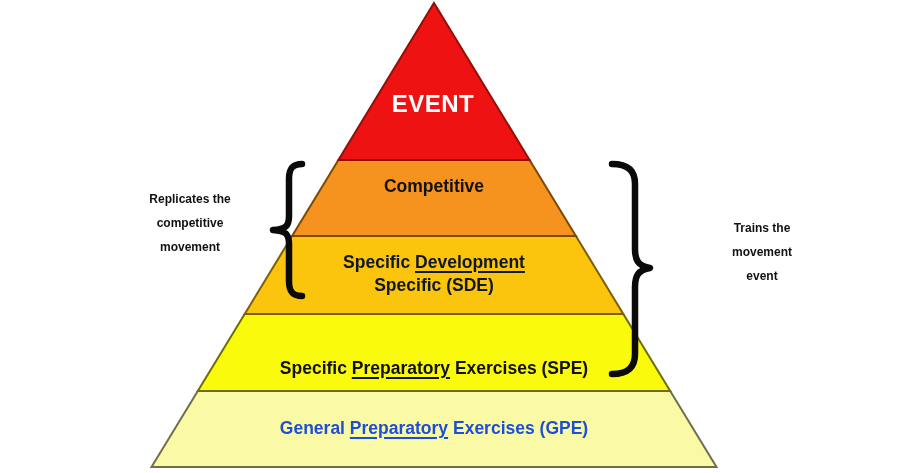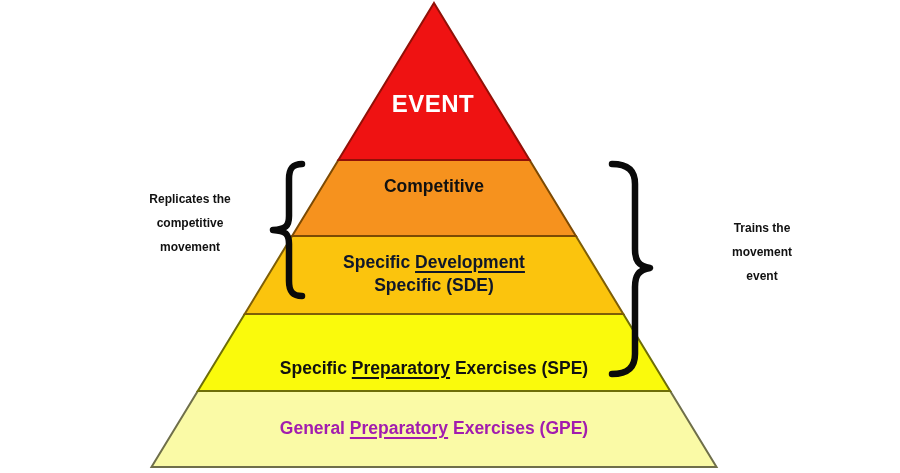--- a/index.html
+++ b/index.html
@@ -100,21 +100,21 @@
     </div>
     <div>
       <span>Specific (SDE)</span>
     </div>
   </div>
 
   <div class="label tier-label" style="left: 434px; top: 341px; color: rgb(17, 17, 17); margin-top: 16px;">
     <span>Specific </span><span class="u">Preparatory</span><span> Exercises (SPE)</span>
   </div>
 
-  <div class="label tier-label" style="left: 434px; top: 417px; color: #a21caf;">
+  <div class="label tier-label" style="left: 434px; top: 417px; color: #1d4ed8;">
     <span>General </span><span class="u">Preparatory</span><span> Exercises (GPE)</span>
   </div>
 
   <div class="label side-label" style="left:190px; top:187px;">
     <div>Replicates the</div>
     <div>competitive</div>
     <div>movement</div>
   </div>
 
   <div class="label side-label" style="left:726px; top:216px;margin-left:36px;">

